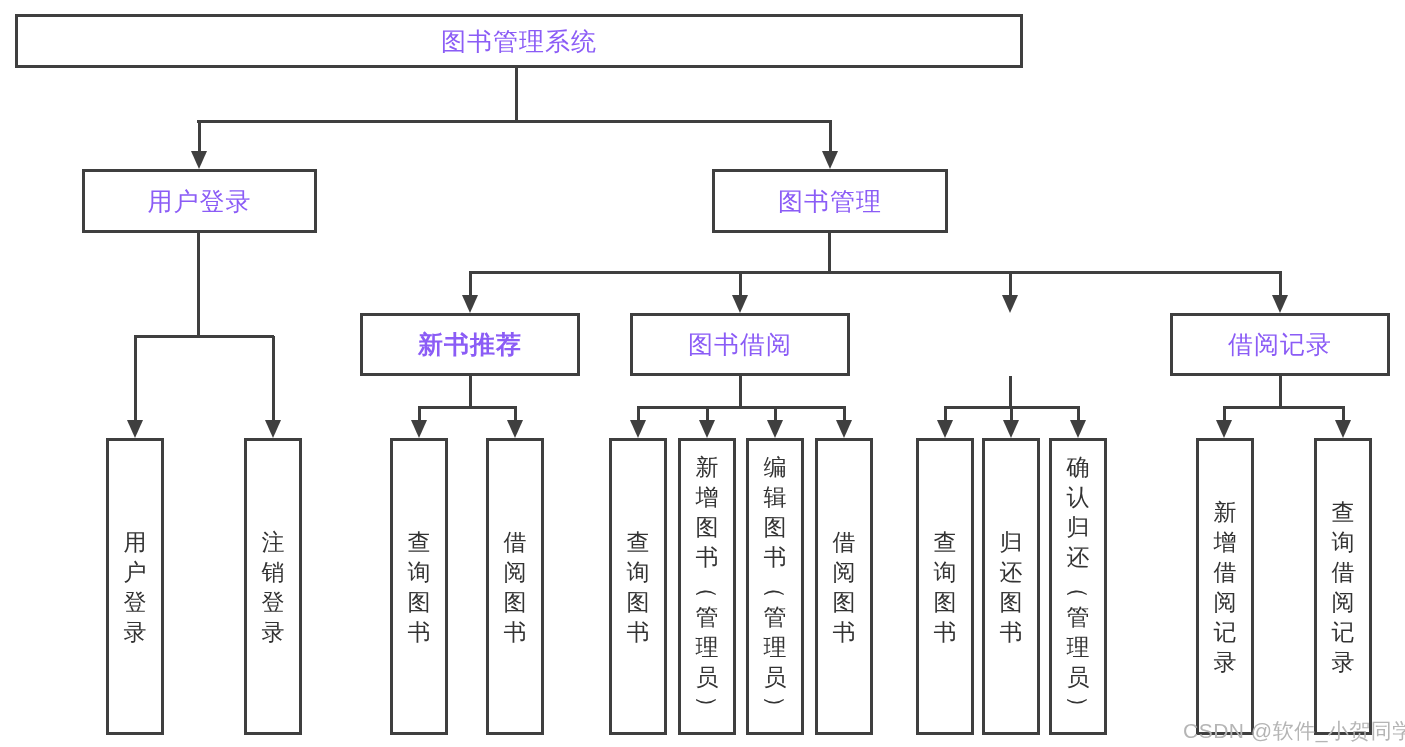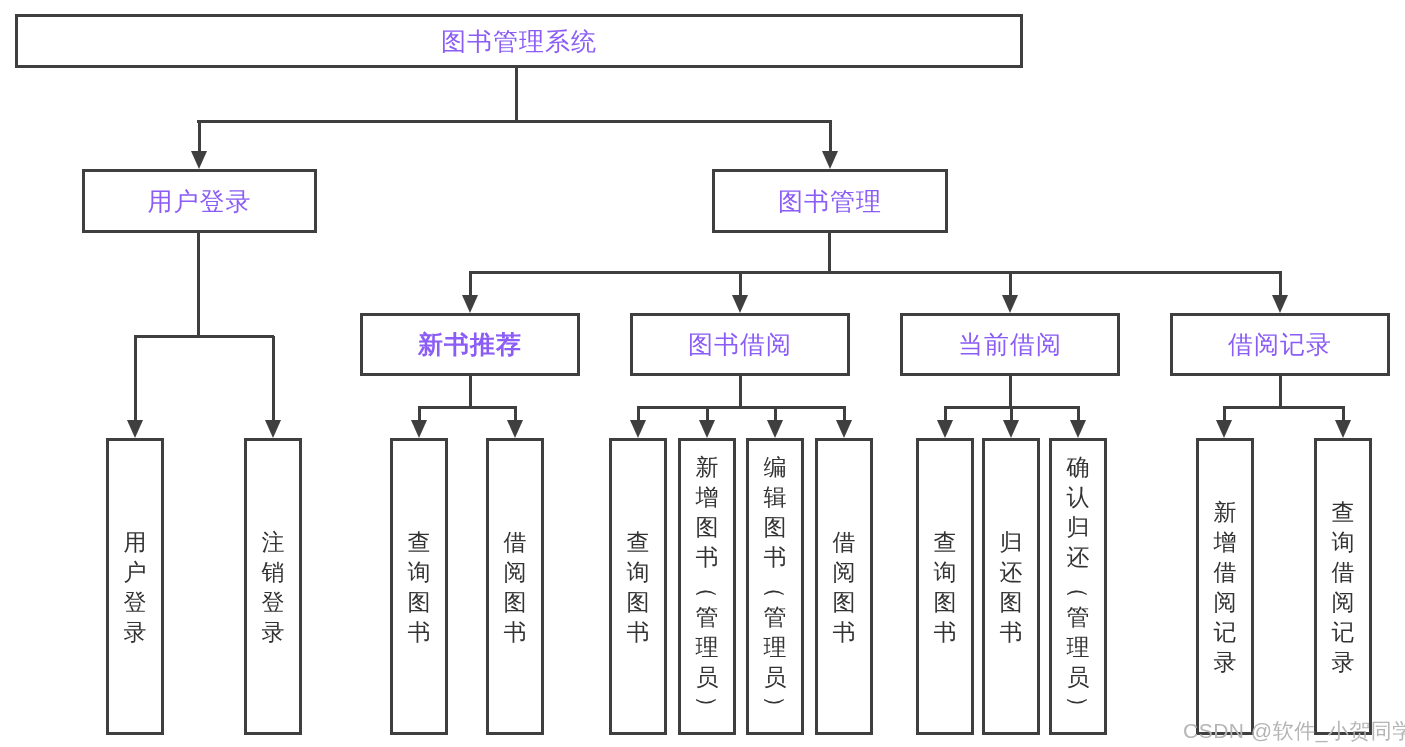--- a/index.html
+++ b/index.html
@@ -76,23 +76,20 @@
   </div>
   <div class="node" style="left:82px; top:169px; width:235px; height:64px;">
     <span>用户登录</span>
   </div>
 
   <div class="node" style="left:360px; top:313px; width:220px; height:63px;font-weight:bold;">
     <span>新书推荐</span>
   </div>
   <div class="node" style="left:630px; top:313px; width:220px; height:63px;">
     <span>图书借阅</span>
-  </div>
-  <div class="node" style="left:900px; top:313px; width:220px; height:63px;">
-    <span>当前借阅</span>
   </div>
   <div class="node" style="left:1170px; top:313px; width:220px; height:63px;">
     <span>借阅记录</span>
   </div>
 
   <div class="vnode vlabel" style="left:106px; top:438px; width:58px; height:297px;">
       <span class="vchar">用</span>
       <span class="vchar">户</span>
       <span class="vchar">登</span>
       <span class="vchar">录</span>

